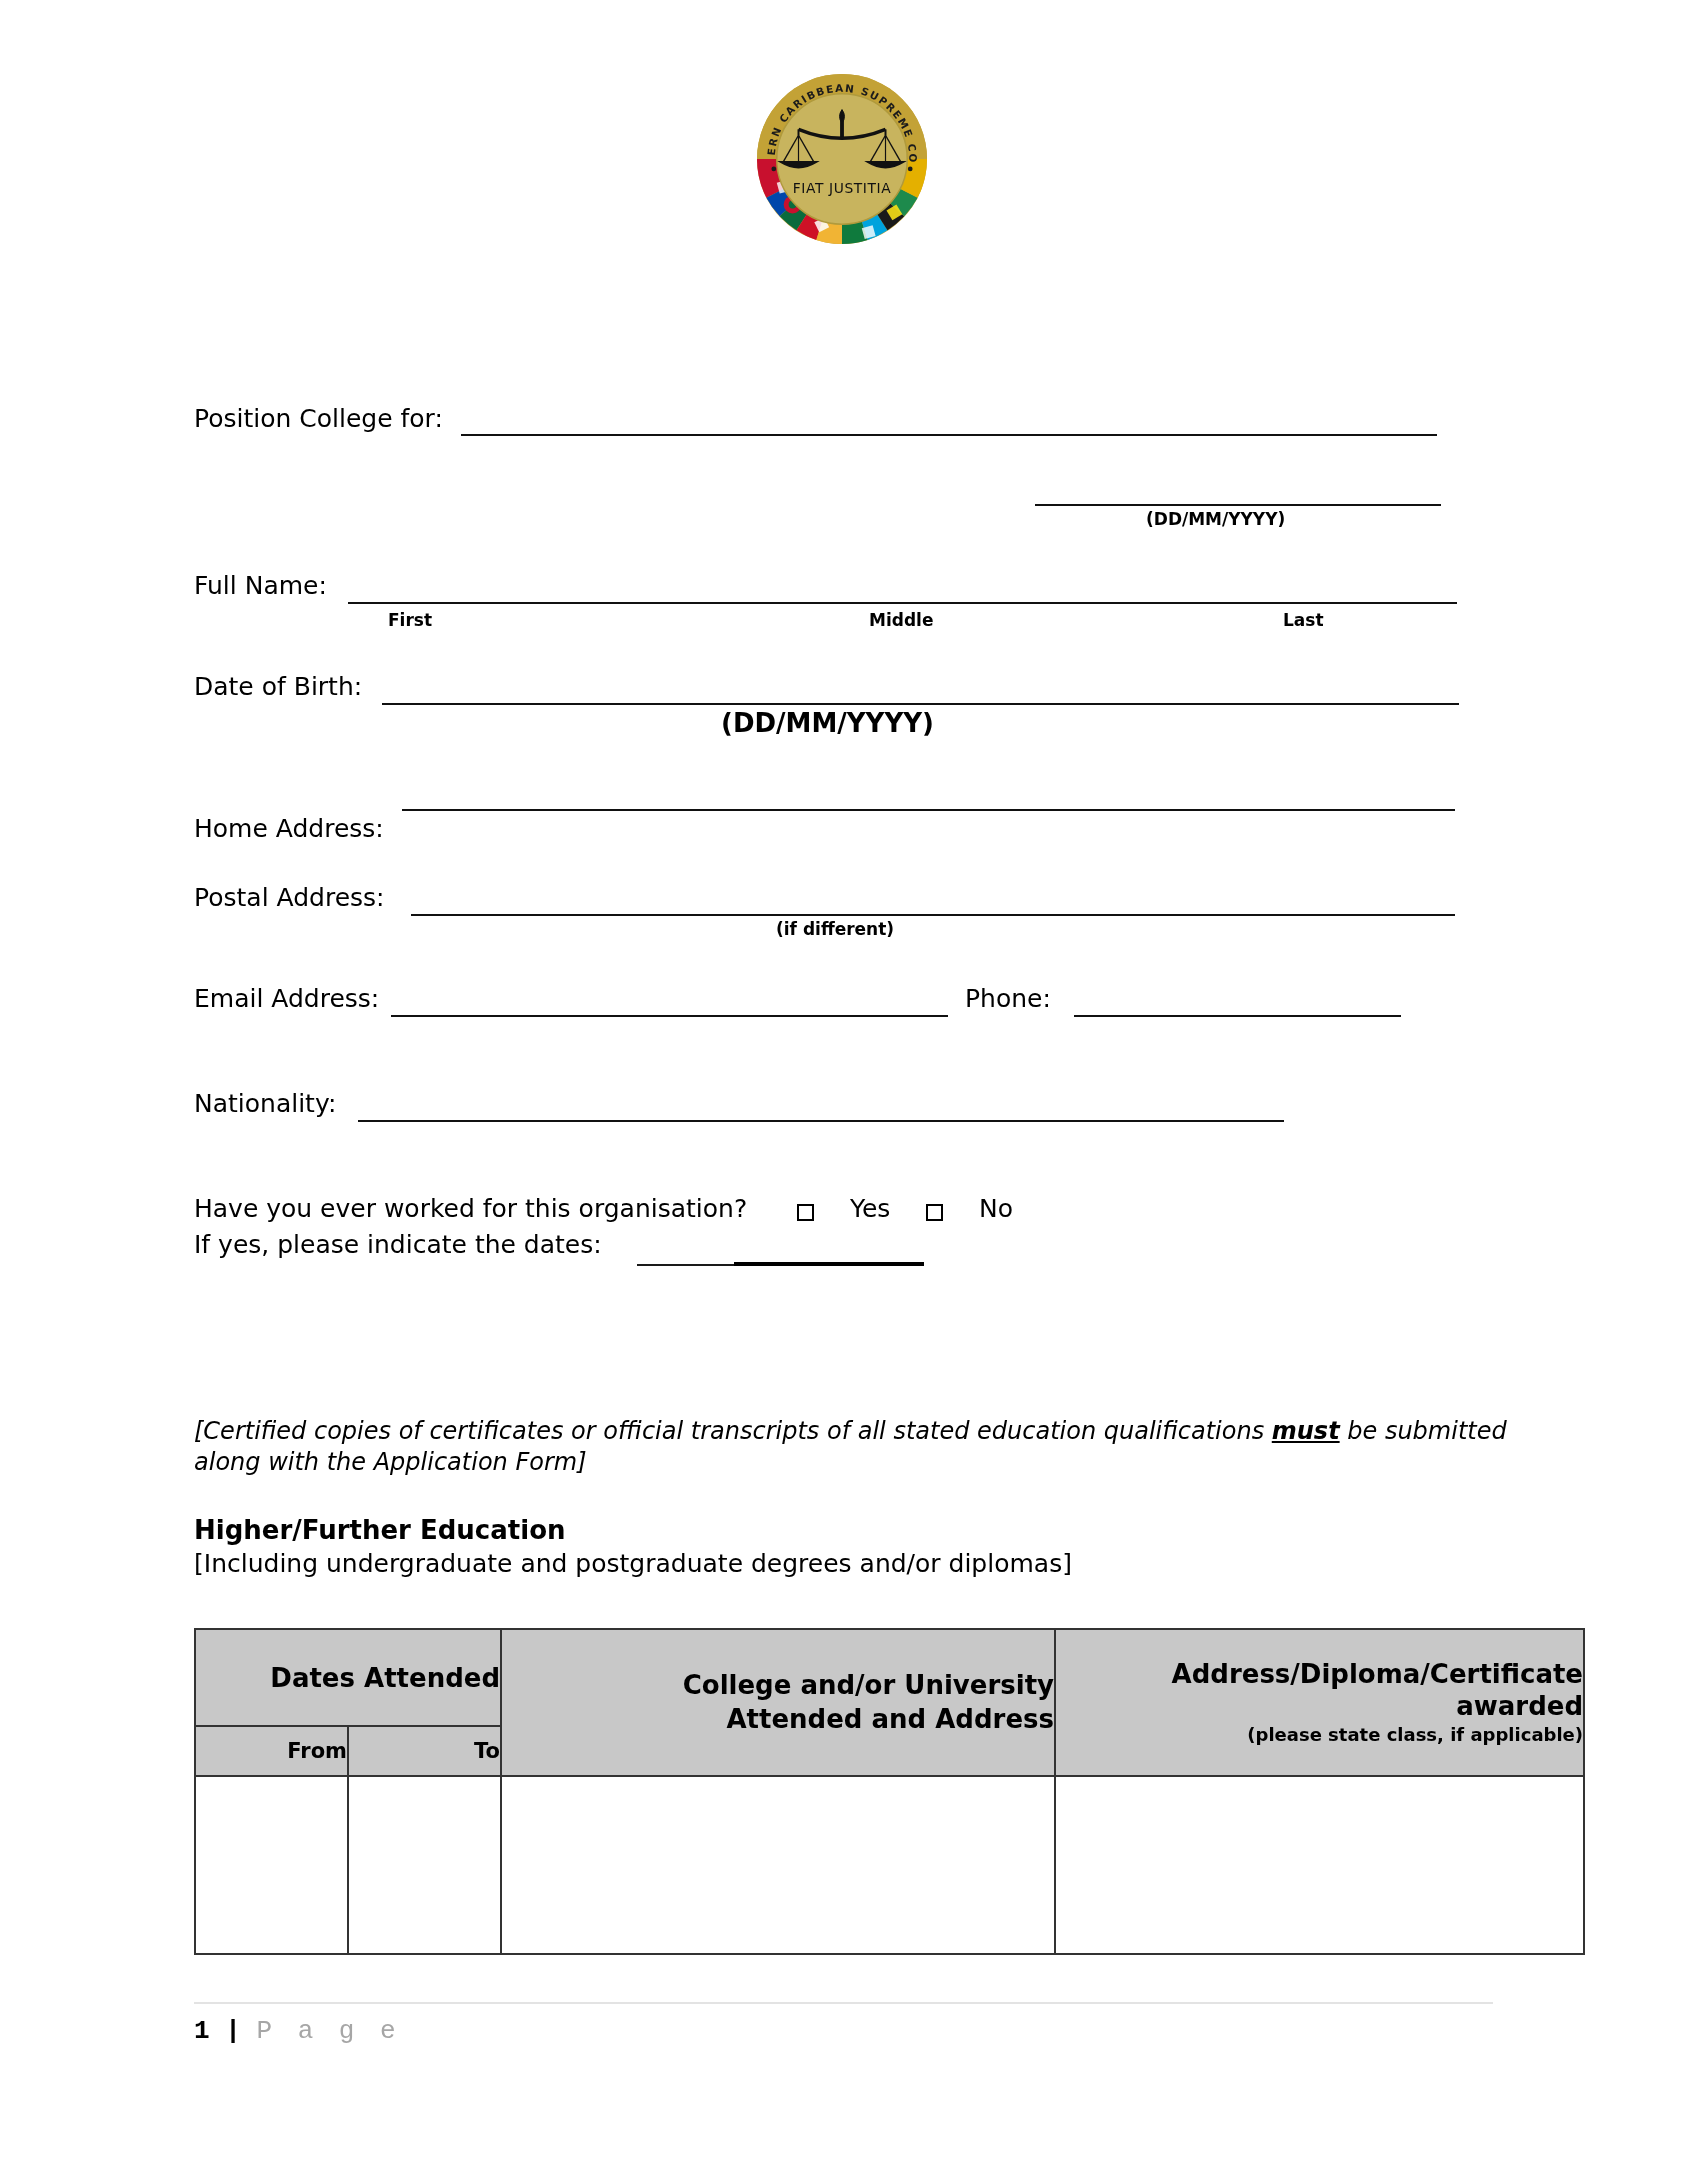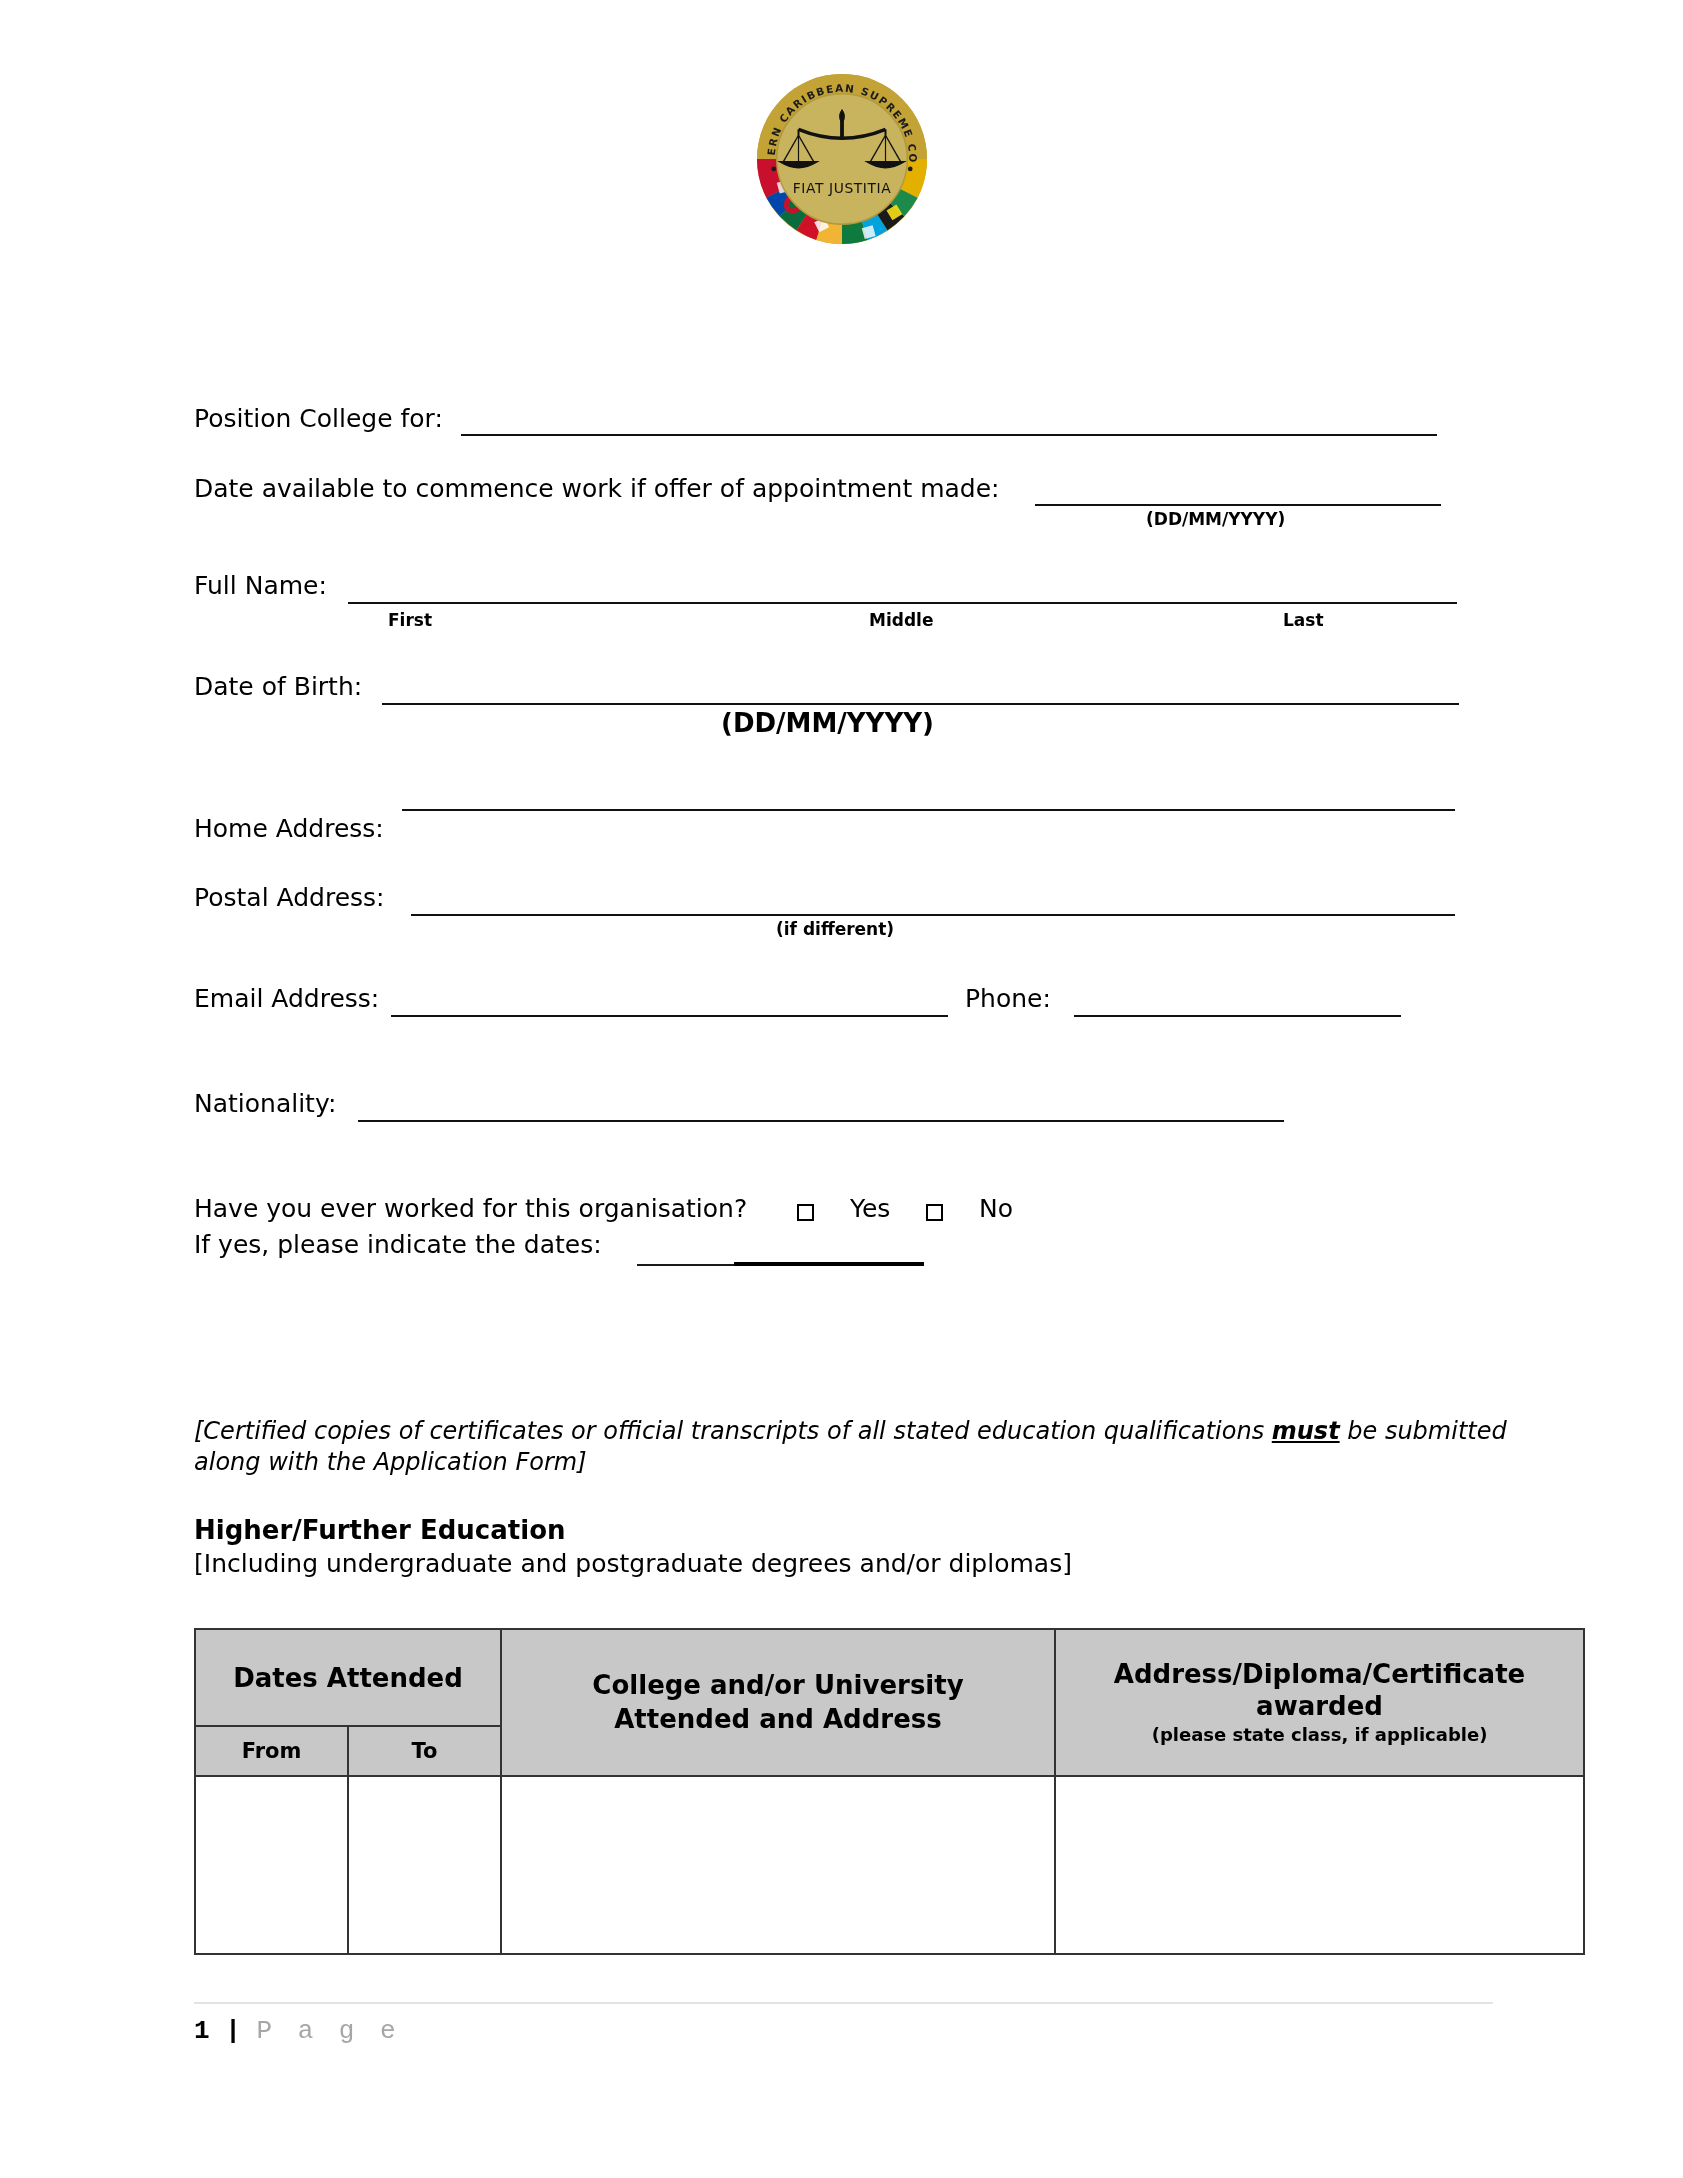--- a/index.html
+++ b/index.html
@@ -120,21 +120,21 @@
     left: 194px;
     top: 1628px;
     width: 1390px;
     border-collapse: collapse;
     table-layout: fixed;
   }
   .edu-table td, .edu-table th {
     border: 2px solid #333333;
     padding: 0;
     vertical-align: middle;
-    text-align: center;
+    text-align: right;
   }
   .edu-table thead th { background: #c8c8c8; }
   .th-dates {
     font-size: 26px;
     font-weight: bold;
     height: 95px;
   }
   .th-fromto {
     font-size: 21px;
     font-weight: bold;
@@ -249,21 +249,20 @@
         </g>
         <text x="88" y="122" text-anchor="middle" font-family="DejaVu Sans, sans-serif" font-size="14" fill="#111111" letter-spacing="0.6">FIAT JUSTITIA</text>
       </svg>
     </div>
 
 
 
     <div class="ftext" style="left:194px; top:405px;">Position College for:</div>
     <div class="rule" style="left:461px; top:434px; width:976px;"></div>
 
-    <div class="ftext" style="left:194px; top:475px;">Date available to commence work if offer of appointment made:</div>
     <div class="rule" style="left:1035px; top:504px; width:406px;"></div>
     <div class="sublabel" style="left:1146px; top:509px;">(DD/MM/YYYY)</div>
 
     <div class="ftext" style="left:194px; top:572px;">Full Name:</div>
     <div class="rule" style="left:348px; top:602px; width:1109px;"></div>
     <div class="sublabel" style="left:388px; top:610px;">First</div>
     <div class="sublabel" style="left:869px; top:610px;">Middle</div>
     <div class="sublabel" style="left:1283px; top:610px;">Last</div>
 
     <div class="ftext" style="left:194px; top:673px;">Date of Birth:</div>

